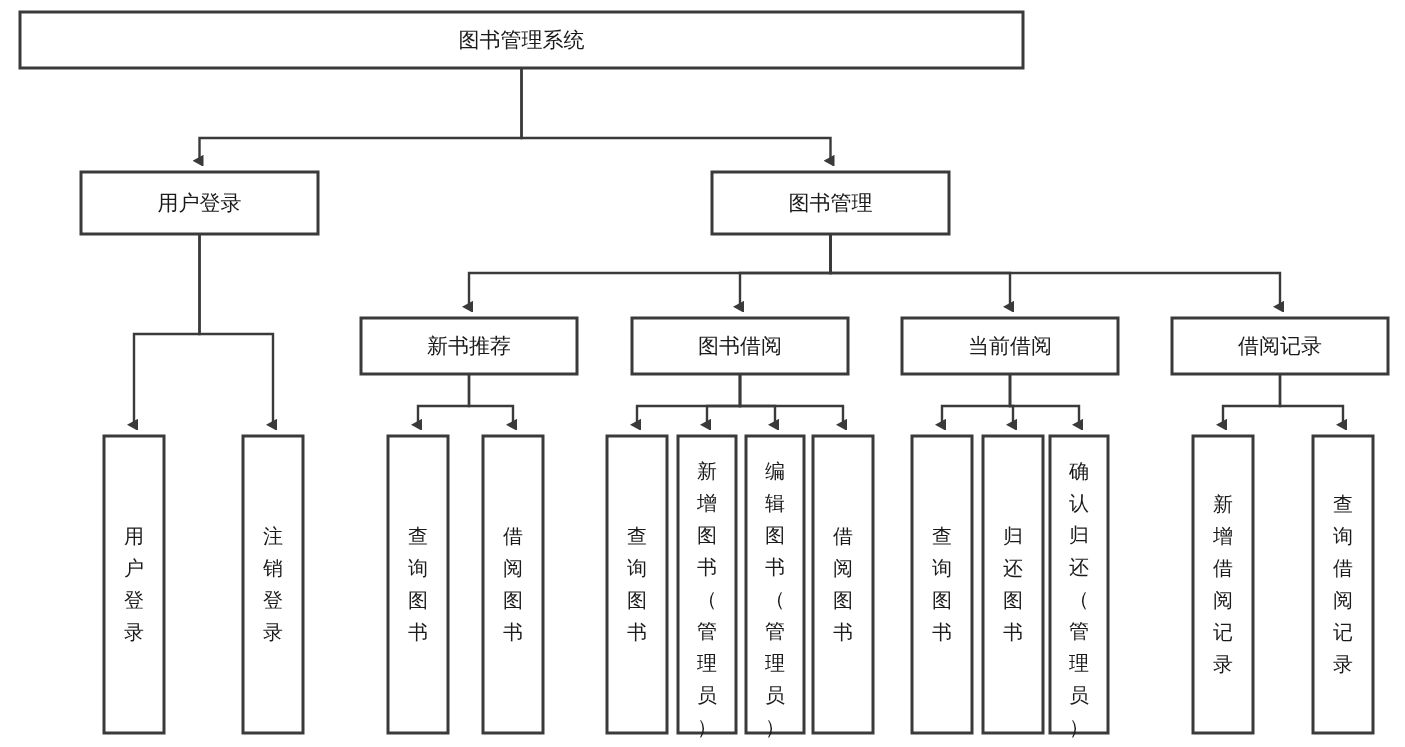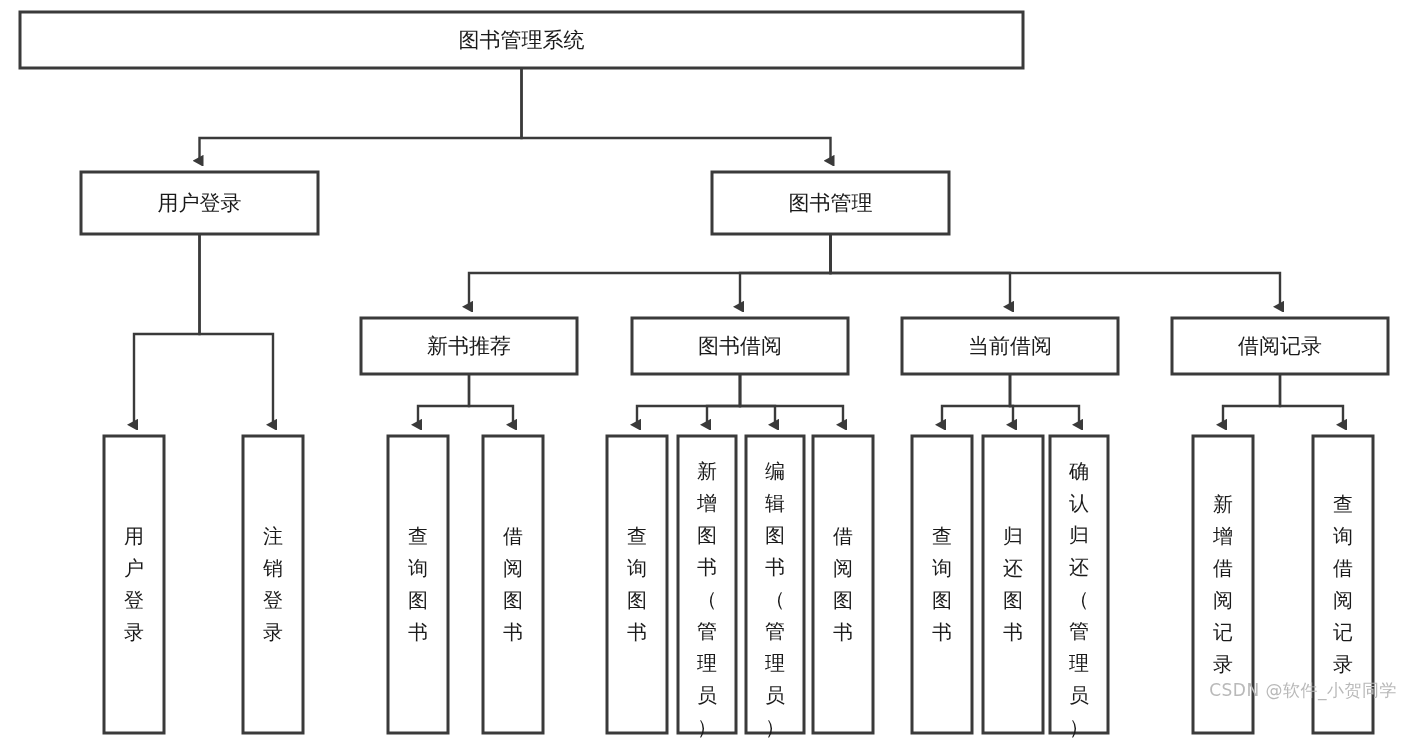--- a/index.html
+++ b/index.html
@@ -132,14 +132,13 @@
         <g>
           <rect x="1193" y="436" width="60" height="297" class="node-rect"></rect>
           <text class="node-label vertical" x="1223"><tspan x="1223" y="504.5">新</tspan><tspan x="1223" y="536.5">增</tspan><tspan x="1223" y="568.5">借</tspan><tspan x="1223" y="600.5">阅</tspan><tspan x="1223" y="632.5">记</tspan><tspan x="1223" y="664.5">录</tspan></text>
         </g>
         <g>
           <rect x="1313" y="436" width="60" height="297" class="node-rect"></rect>
           <text class="node-label vertical" x="1343"><tspan x="1343" y="504.5">查</tspan><tspan x="1343" y="536.5">询</tspan><tspan x="1343" y="568.5">借</tspan><tspan x="1343" y="600.5">阅</tspan><tspan x="1343" y="632.5">记</tspan><tspan x="1343" y="664.5">录</tspan></text>
         </g>
       </g>
   </svg>
-  <div class="watermark">CSDN @软件_小贺同学</div>
 </div>
 
 </body></html>

